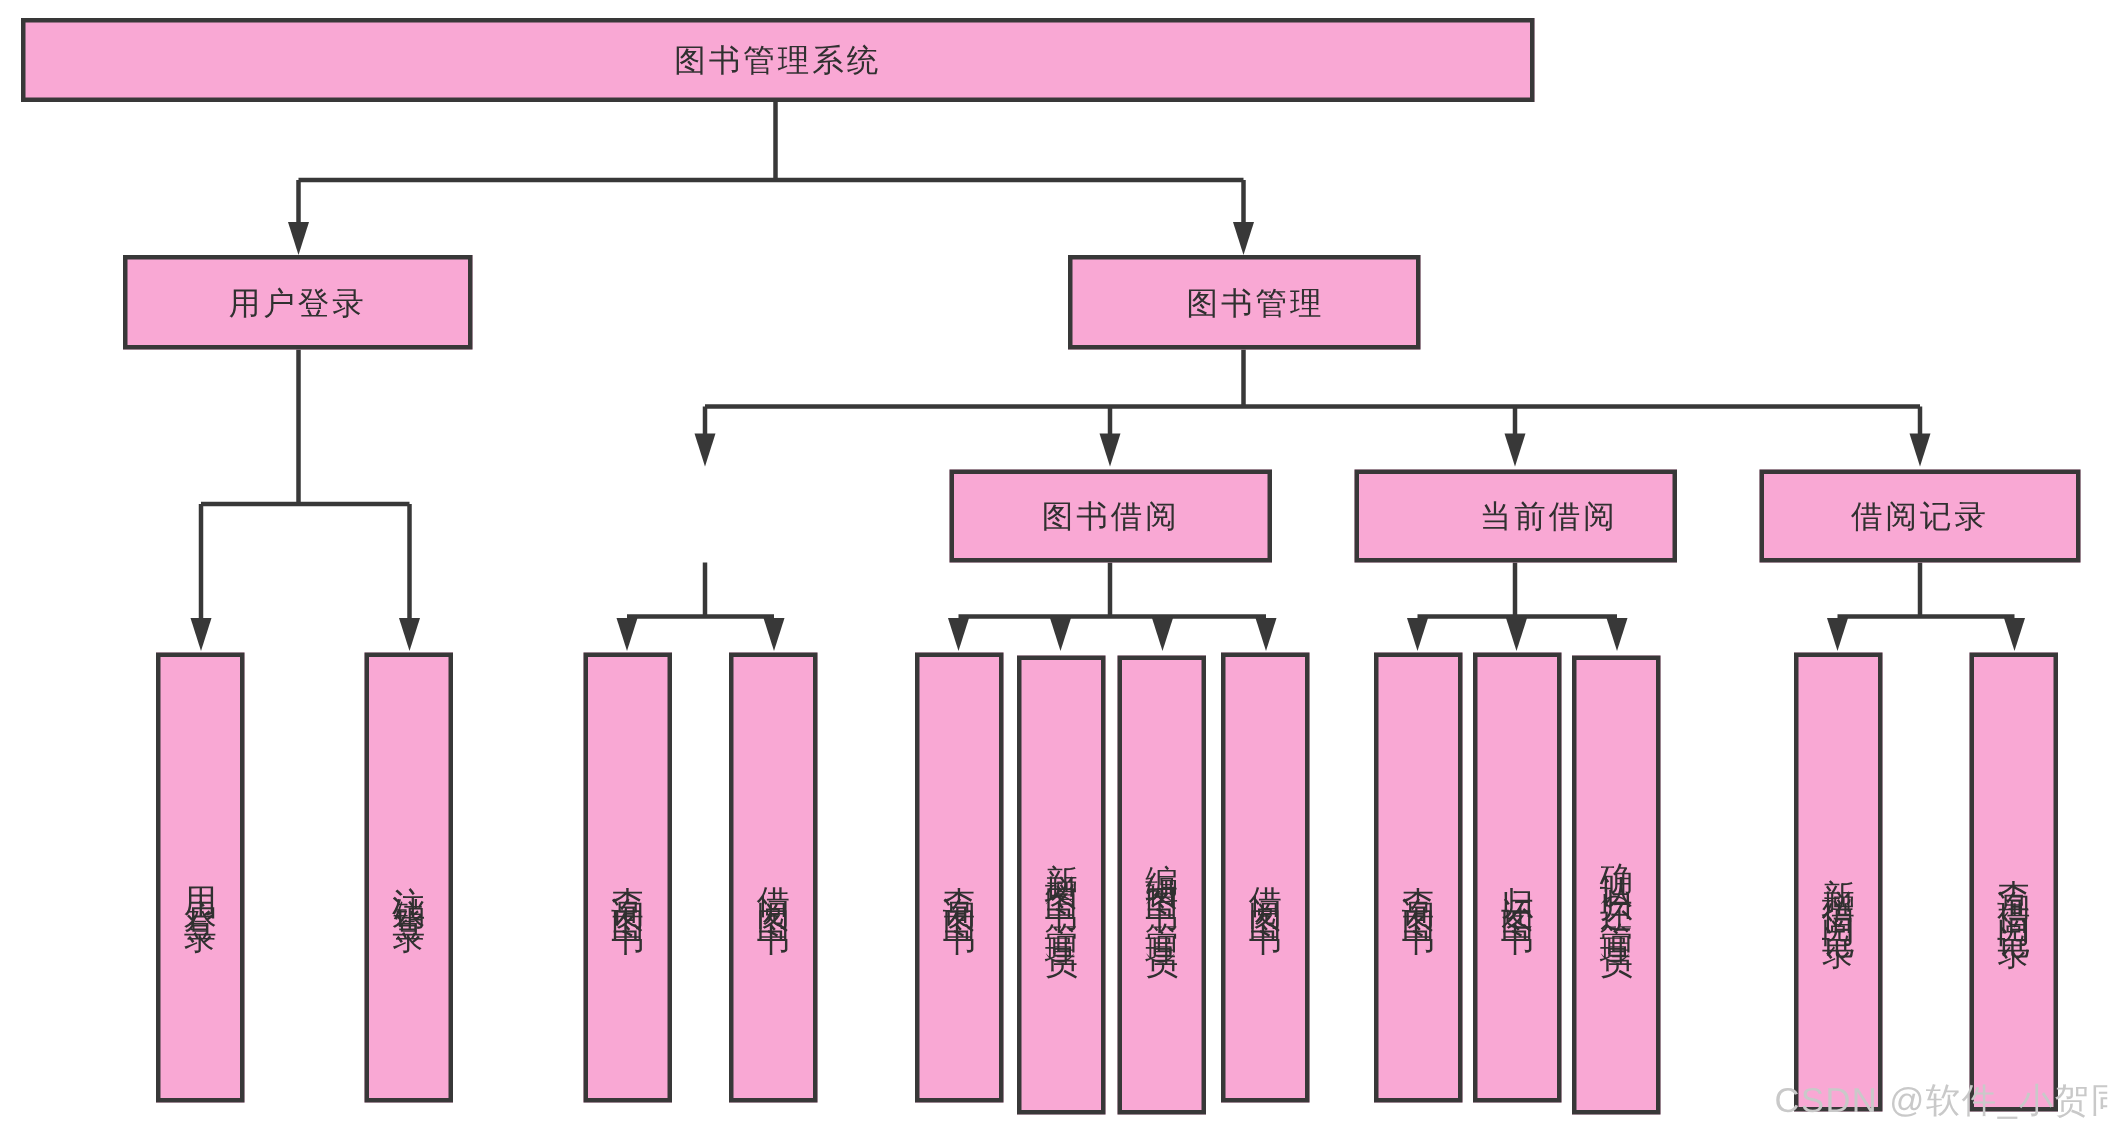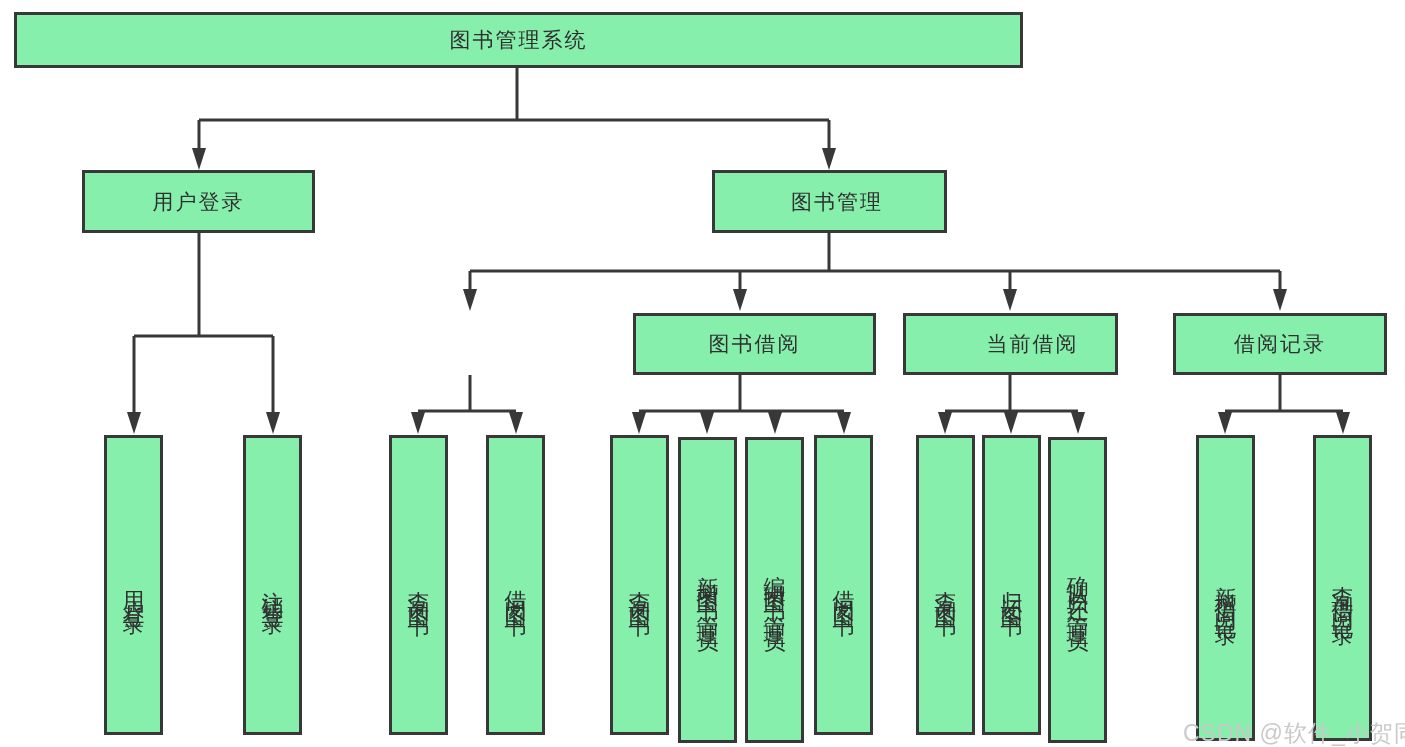--- a/index.html
+++ b/index.html
@@ -19,21 +19,21 @@
     position: absolute;
     left: 0; top: 0;
     width: 1405px;
     height: 747px;
     z-index: 1;
   }
   .node {
     position: absolute;
     box-sizing: border-box;
     border: 3px solid #383838;
-    background: #86efac;
+    background: #f9a8d4;
     display: flex;
     align-items: center;
     justify-content: center;
     color: #303030;
     z-index: 2;
   }
   .node.h .lbl {
     font-size: 21px;
     letter-spacing: 2px;
     white-space: nowrap;
@@ -131,21 +131,21 @@
     <span class="lbl">图书管理系统</span>
   </div>
 
   <div class="node h" style="left:82px; top:170px; width:233px; height:63px;">
     <span class="lbl">用户登录</span>
   </div>
   <div class="node h" style="left:712px; top:170px; width:235px; height:63px;padding-left:15px;">
     <span class="lbl">图书管理</span>
   </div>
 
-  <div class="node h" style="left:633px; top:313px; width:243px; height:62px;">
+  <div class="node h" style="left:633px; top:313px; width:215px; height:62px;">
     <span class="lbl">图书借阅</span>
   </div>
   <div class="node h" style="left:903px; top:313px; width:215px; height:62px;padding-left:44px;">
     <span class="lbl">当前借阅</span>
   </div>
   <div class="node h" style="left:1173px; top:313px; width:214px; height:62px;">
     <span class="lbl">借阅记录</span>
   </div>
 
   <div class="node v" style="left:104px; top:435px; width:59px; height:300px;">

